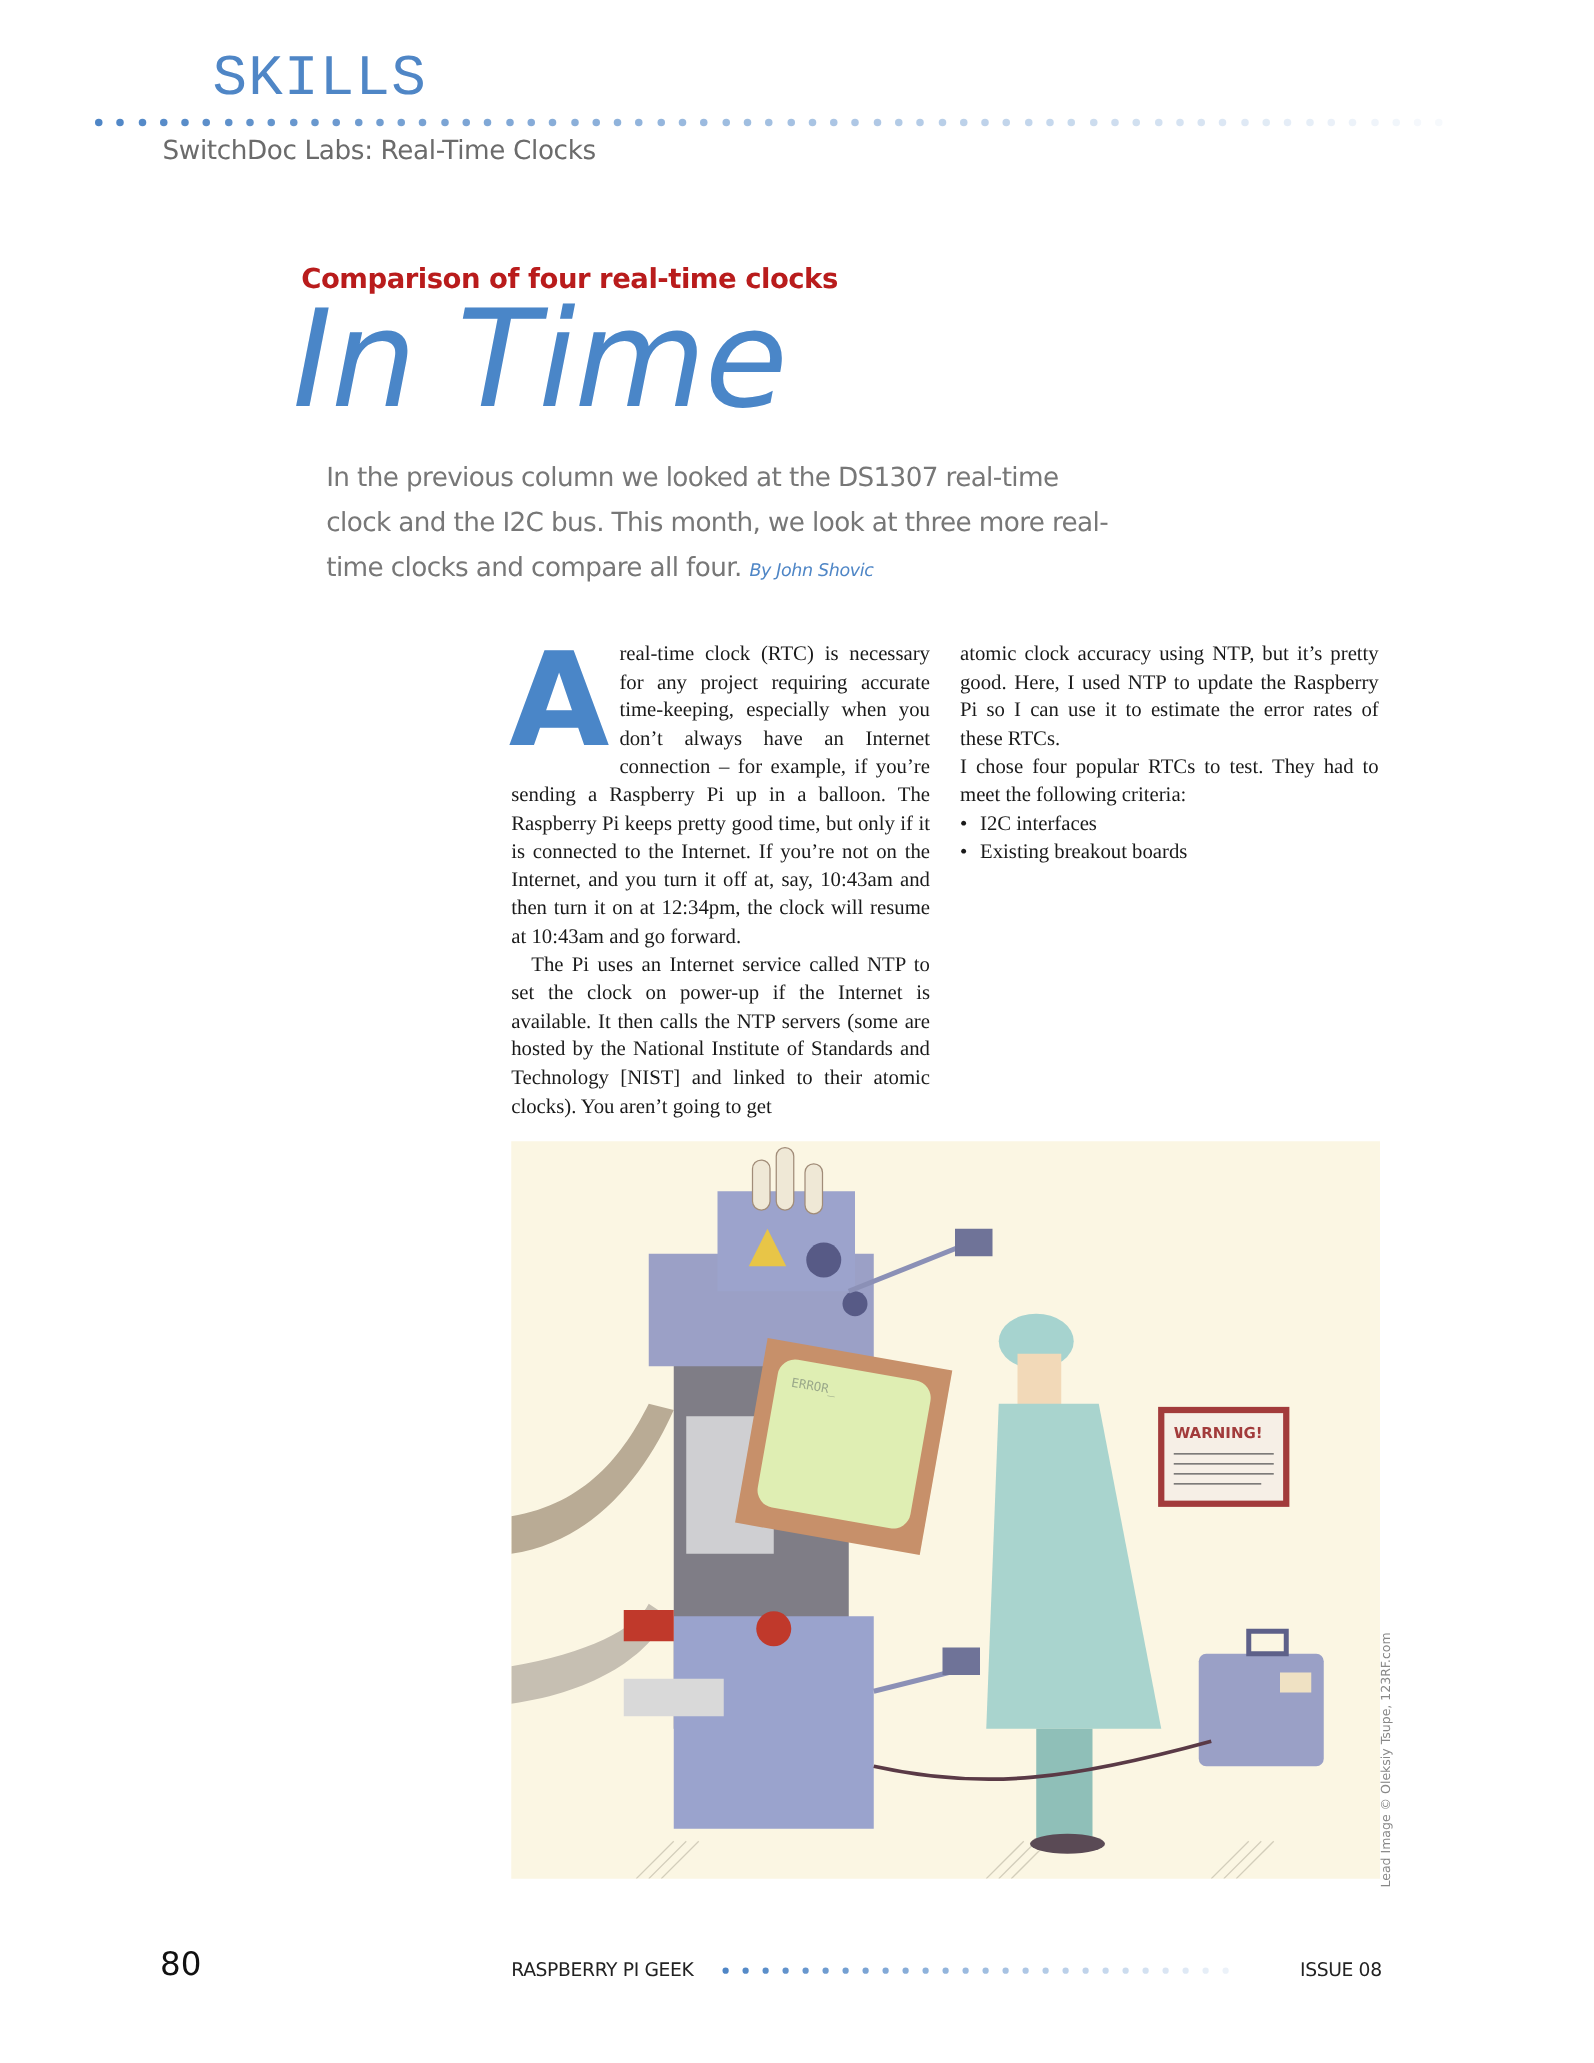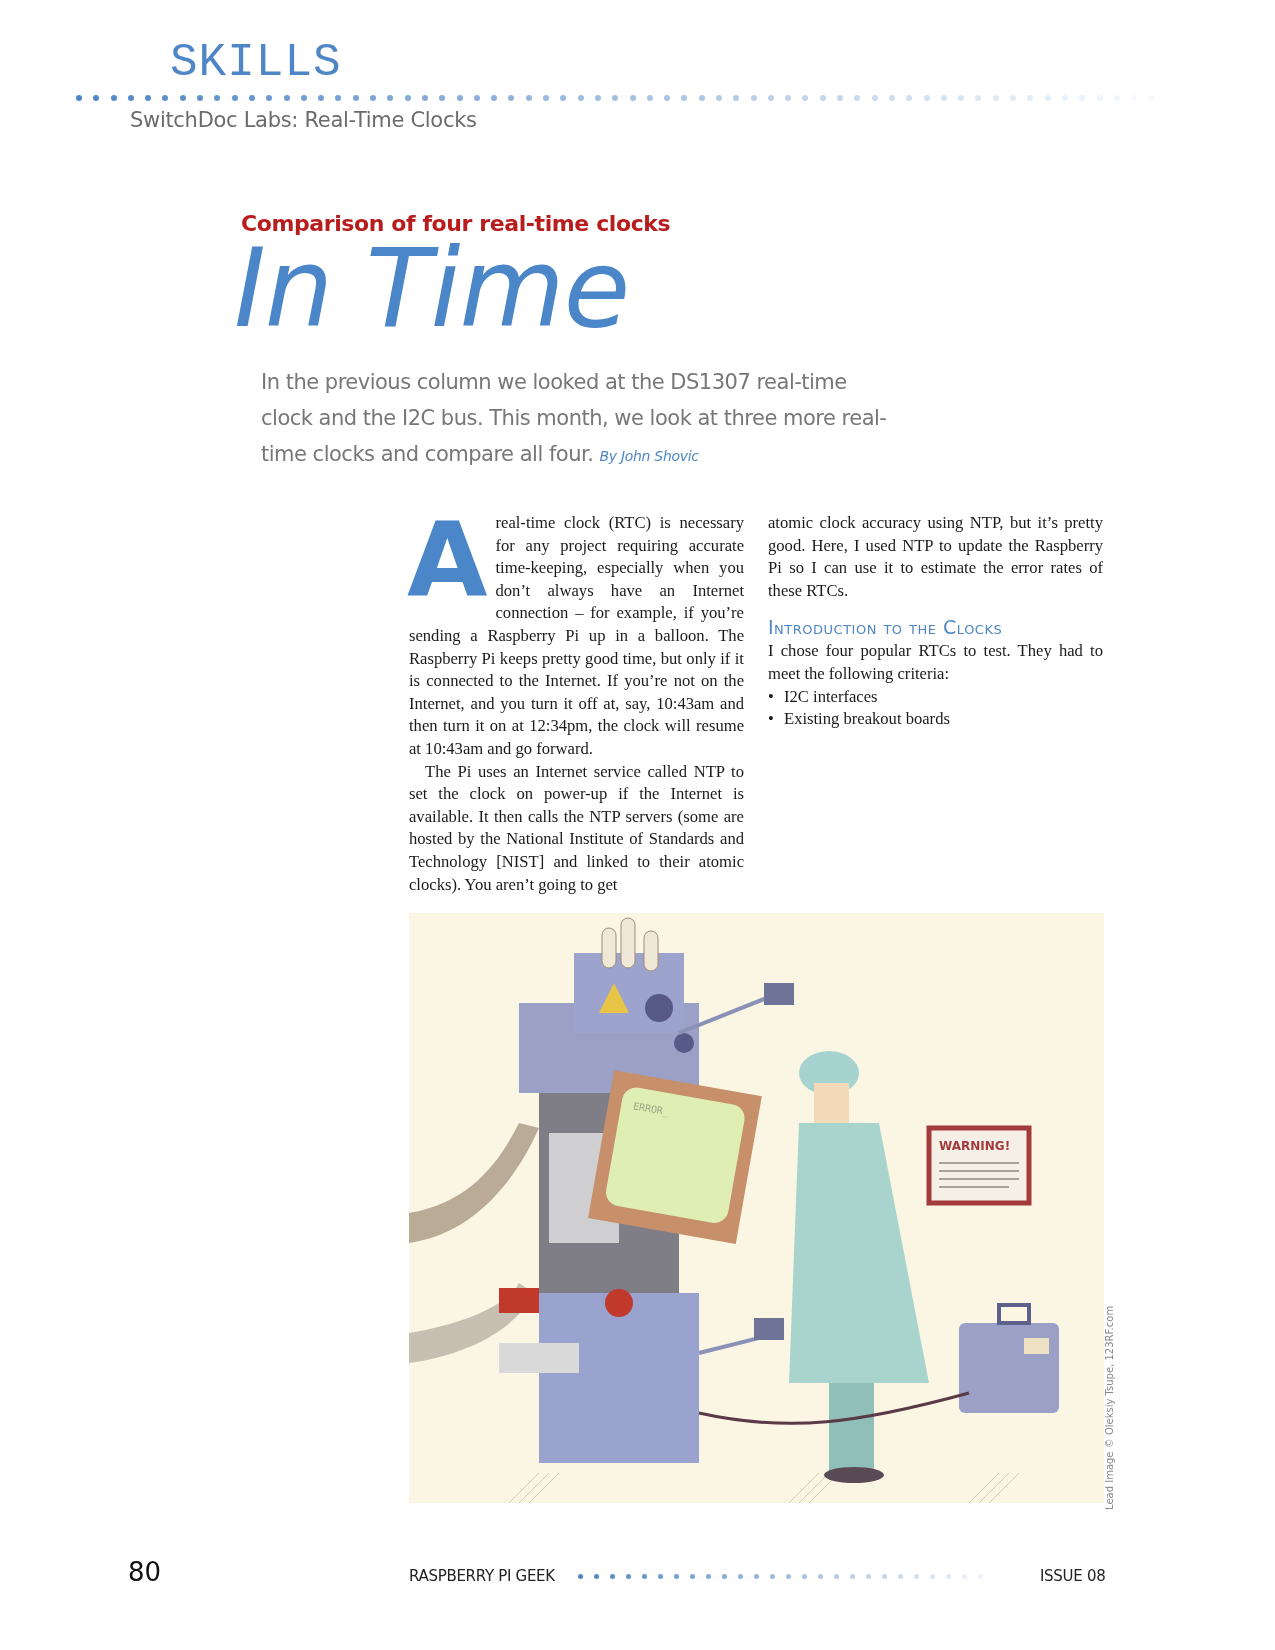--- a/index.html
+++ b/index.html
@@ -110,21 +110,20 @@
   <span class="byline">By John Shovic</span>
 </div>
 
 <div class="abs col col1">
   <p><span class="dropcap">A</span><span>real-time clock (RTC) is necessary for any project requiring accurate time-keeping, especially when you don’t always have an Internet connection – for example, if you’re sending a Raspberry Pi up in a balloon. The Raspberry Pi keeps pretty good time, but only if it is connected to the Internet. If you’re not on the Internet, and you turn it off at, say, 10:43am and then turn it on at 12:34pm, the clock will resume at 10:43am and go forward.</span></p>
   <p class="indent">The Pi uses an Internet service called NTP to set the clock on power-up if the Internet is available. It then calls the NTP servers (some are hosted by the National Institute of Standards and Technology [NIST] and linked to their atomic clocks). You aren’t going to get</p>
 </div>
 
 <div class="abs col col2">
   <p>atomic clock accuracy using NTP, but it’s pretty good. Here, I used NTP to update the Raspberry Pi so I can use it to estimate the error rates of these RTCs.</p>
-  <div class="h2">Introduction to the Clocks</div>
   <p>I chose four popular RTCs to test. They had to meet the following criteria:</p>
   <ul class="bullets">
     <li>I2C interfaces</li>
     <li>Existing breakout boards</li>
   </ul>
 </div>
 
 <div class="abs figure">
   <svg width="695" height="590" viewBox="0 0 695 590">
 

